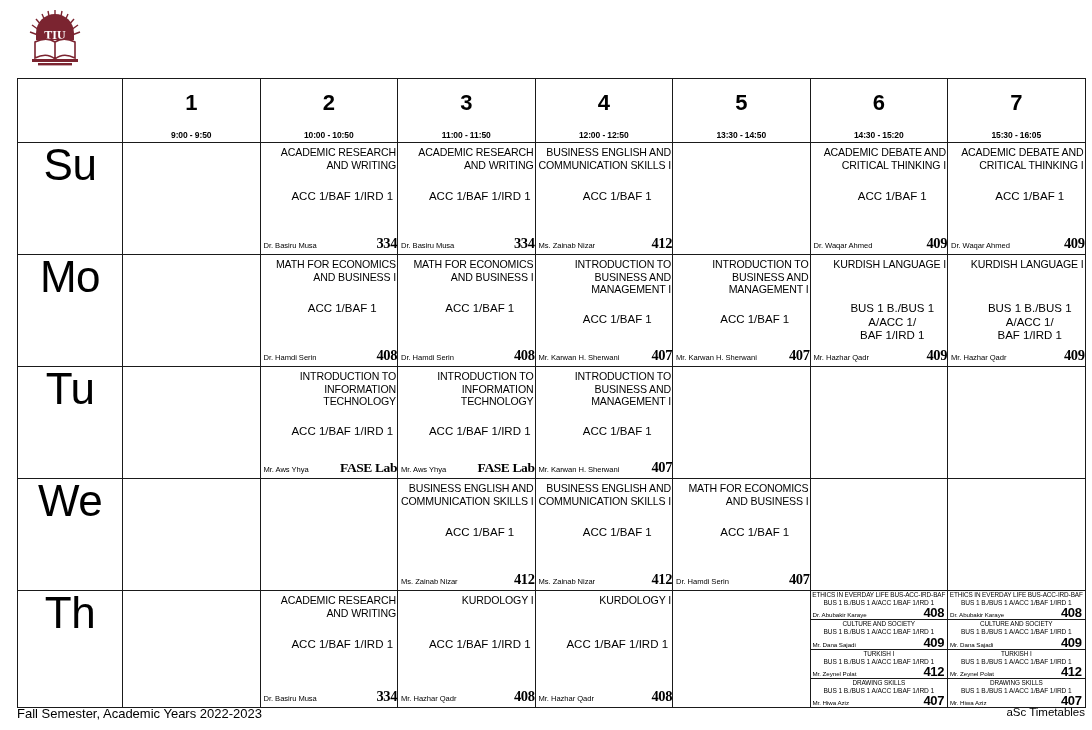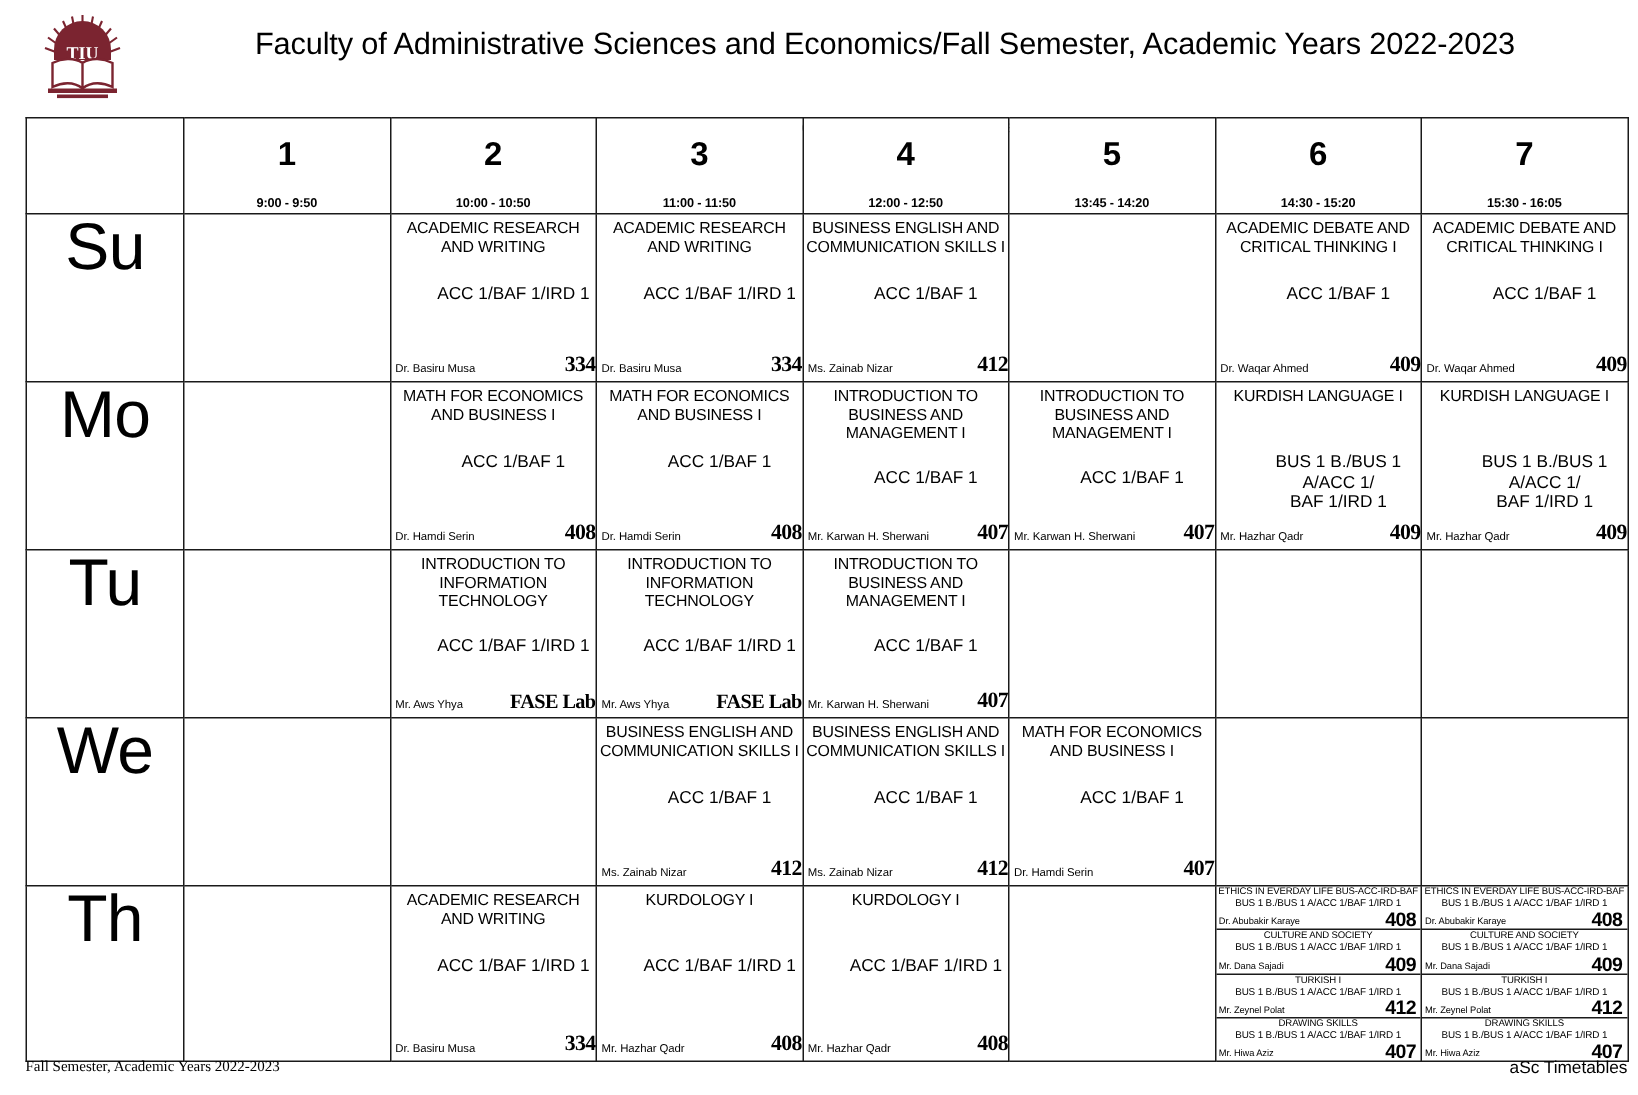--- a/index.html
+++ b/index.html
@@ -100,21 +100,21 @@
   
   .lesson {
     position: relative;
     width: 100%;
     height: 100%;
   }
   .lesson .subj {
     position: absolute;
     left: 1px; right: 1px;
     top: 3px;
-    text-align: center;
+    text-align: right;
     font-size: 10.6px;
     line-height: 12.6px;
     letter-spacing: -0.15px;
     white-space: nowrap;
     overflow: hidden;
   }
   .lesson .grp {
     position: absolute;
     left: 2px; right: 2px;
     top: 47px;
@@ -190,22 +190,21 @@
     right: 3px; bottom: -1px;
     font-size: 13px;
     font-weight: bold;
     letter-spacing: -0.4px;
   }
 
   
   .footer-left {
     position: absolute;
     left: 17px; top: 706px;
-    font-size: 10px;
-    font-family: Liberation Serif, serif;
+    font-size: 13px;
   }
   .footer-right {
     position: absolute;
     right: 7px; top: 706px;
     font-size: 11.5px;
   }
   .empty-cell { width: 100%; height: 100%; }
 </style>
 </head>
 <body>
@@ -231,21 +230,20 @@
         </g>
         <path d="M14 27 A19 19 0 0 1 52 27 L52 34 L14 34 Z" fill="#7b2430"></path>
         <text x="33" y="33" text-anchor="middle" font-family="'Liberation Serif', serif" font-size="12" font-weight="bold" fill="#ffffff">TIU</text>
         <path d="M33 36 L33 53 M33 36 C27 32 19 33 13 36 L13 52 C19 49 27 48 33 53 Z
                  M33 36 C39 32 47 33 53 36 L53 52 C47 49 39 48 33 53 Z" fill="#ffffff" stroke="#7b2430" stroke-width="1.6"></path>
         <rect x="10" y="53" width="46" height="3" fill="#7b2430"></rect>
         <rect x="16" y="57" width="34" height="2.4" fill="#7b2430"></rect>
       </svg>
     </div>
 
-    <div class="title-line1">Faculty of Administrative Sciences and Economics/Fall Semester, Academic Years 2022-2023</div>
     <div class="title-line3">Tishk International University, 100 meter street, Erbil</div>
   </div>
 
   <table class="grid">
     <colgroup>
       <col class="col-day">
         <col class="col-p">
         <col class="col-p">
         <col class="col-p">
       <col class="col-p">
@@ -267,21 +265,21 @@
         <th class="hdr-cell">
           <div class="hdr-num">3</div>
           <div class="hdr-time">11:00 - 11:50</div>
         </th>
         <th class="hdr-cell">
           <div class="hdr-num">4</div>
           <div class="hdr-time">12:00 - 12:50</div>
         </th>
         <th class="hdr-cell">
           <div class="hdr-num">5</div>
-          <div class="hdr-time">13:45 - 14:20</div>
+          <div class="hdr-time">13:30 - 14:50</div>
         </th>
         <th class="hdr-cell">
           <div class="hdr-num">6</div>
           <div class="hdr-time">14:30 - 15:20</div>
         </th>
         <th class="hdr-cell">
           <div class="hdr-num">7</div>
           <div class="hdr-time">15:30 - 16:05</div>
         </th>
       </tr>

